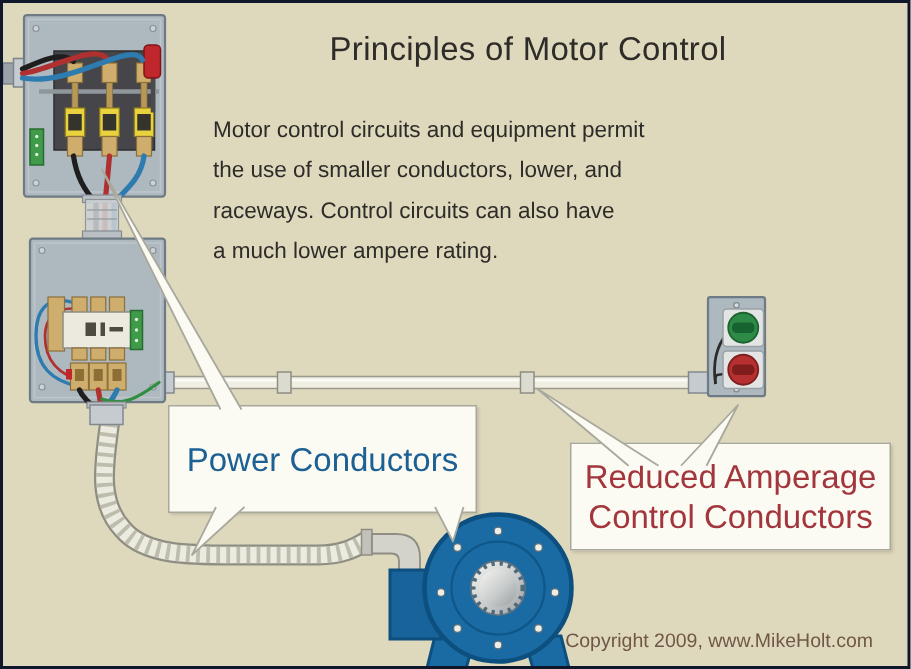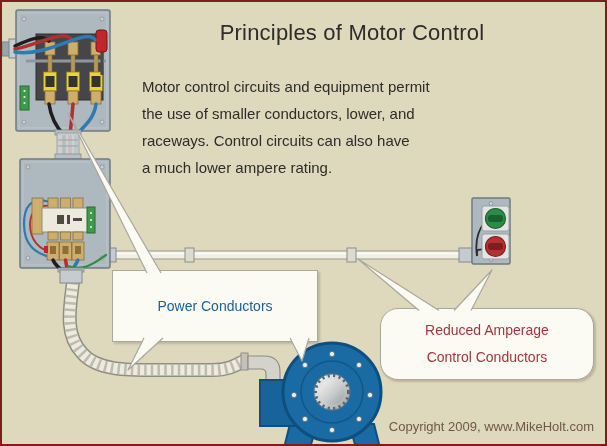--- a/index.html
+++ b/index.html
@@ -1,41 +1,41 @@
 <!DOCTYPE html>
 <html><head>
 <meta charset="utf-8">
 <style>
   html,body { margin:0; padding:0; background:#888; }
   .stage {
     position:relative; width:607px; height:446px; box-sizing:border-box;
-    background:#ded8bd; border:2px solid #7f1d1d; overflow:hidden;
+    background:#ded8bd; border:2px solid #0f172a; overflow:hidden;
     font-family:"Liberation Sans", sans-serif;
   }
   .layer { position:absolute; left:0; top:0; pointer-events:none; }
   #diagram { z-index:1; }
   #tails   { z-index:3; }
   .title {
     position:absolute; left:170px; top:18px; width:360px; z-index:2;
     text-align:center; font-size:22px; color:#2e2c28; letter-spacing:0.2px;
   }
   .bodytext {
     position:absolute; left:140px; top:71px; width:465px; z-index:2;
     font-size:15px; line-height:27px; color:#2e2c28;
   }
   .callout {
     position:absolute; z-index:2; background:#fbfaf3; border:1px solid #a9a89c;
     box-shadow:1.5px 1.5px 2px rgba(90,85,60,0.25);
     display:flex; flex-direction:column; justify-content:center;
-    text-align:center; font-size:14px; line-height:27px;
+    text-align:center; font-size:22px; line-height:27px;
   }
   .callout.power   { left:110px; top:268px; width:204px; height:70px; color:#1c6094; }
-  .callout.control { left:378px; top:306px; width:212px; height:70px; color:#a3363c;border-radius:18px; }
+  .callout.control { left:378px; top:293px; width:212px; height:70px; color:#a3363c; }
   .copyright {
-    position:absolute; left:372px; top:417px; width:220px; z-index:2;
+    position:absolute; left:360px; top:417px; width:220px; z-index:2;
     text-align:right; font-size:13px; color:#715747;
   }
 </style>
 </head>
 <body>
 
 <div class="stage">
 
   <svg id="diagram" class="layer" width="607" height="446" viewBox="0 0 607 446">
     <defs>

